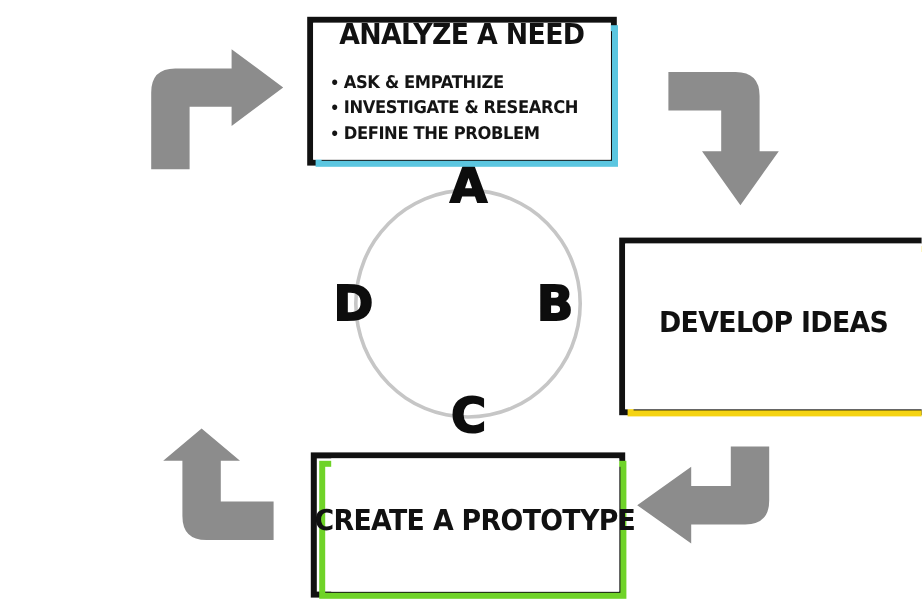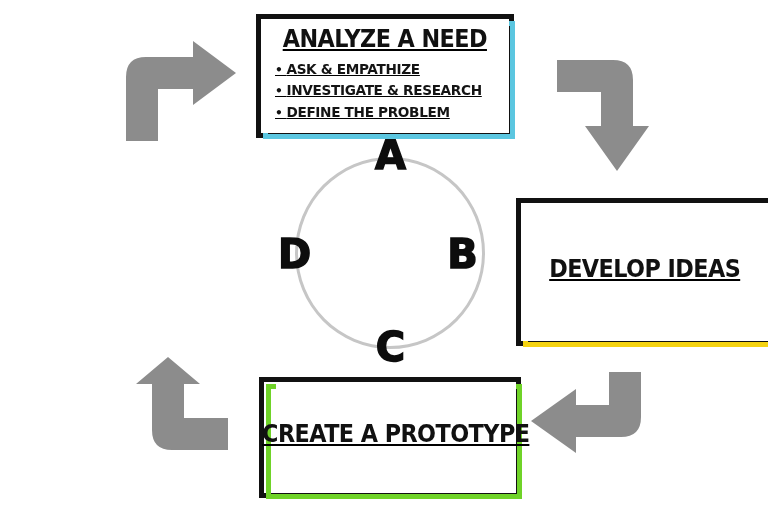--- a/index.html
+++ b/index.html
@@ -72,37 +72,36 @@
     position: relative;
     height: 100%;
     width: 100%;
     display: flex;
     flex-direction: column;
     align-items: center;
     justify-content: center;
     background: #ffffff;
     padding: 2px 0;
     box-sizing: border-box;
-    text-decoration: underline;
   }
   .box-title {
     font-family: "DejaVu Sans", sans-serif;
     font-weight: bold;
     font-size: 24px;
     line-height: 1.05;
     color: #111111;
     letter-spacing: -0.6px;
     text-align: center;
     white-space: nowrap;
     margin-bottom: 5px;
     transform: scaleX(0.93);
   }
   .box-list {
     list-style: none;
-    margin: 2px;
+    margin: 12px;
     padding: 0;
     text-align: left;
   }
   .box-list li {
     font-family: "DejaVu Sans", sans-serif;
     font-weight: bold;
     font-size: 14.5px;
     line-height: 1.48;
     color: #141414;
     letter-spacing: -0.35px;

